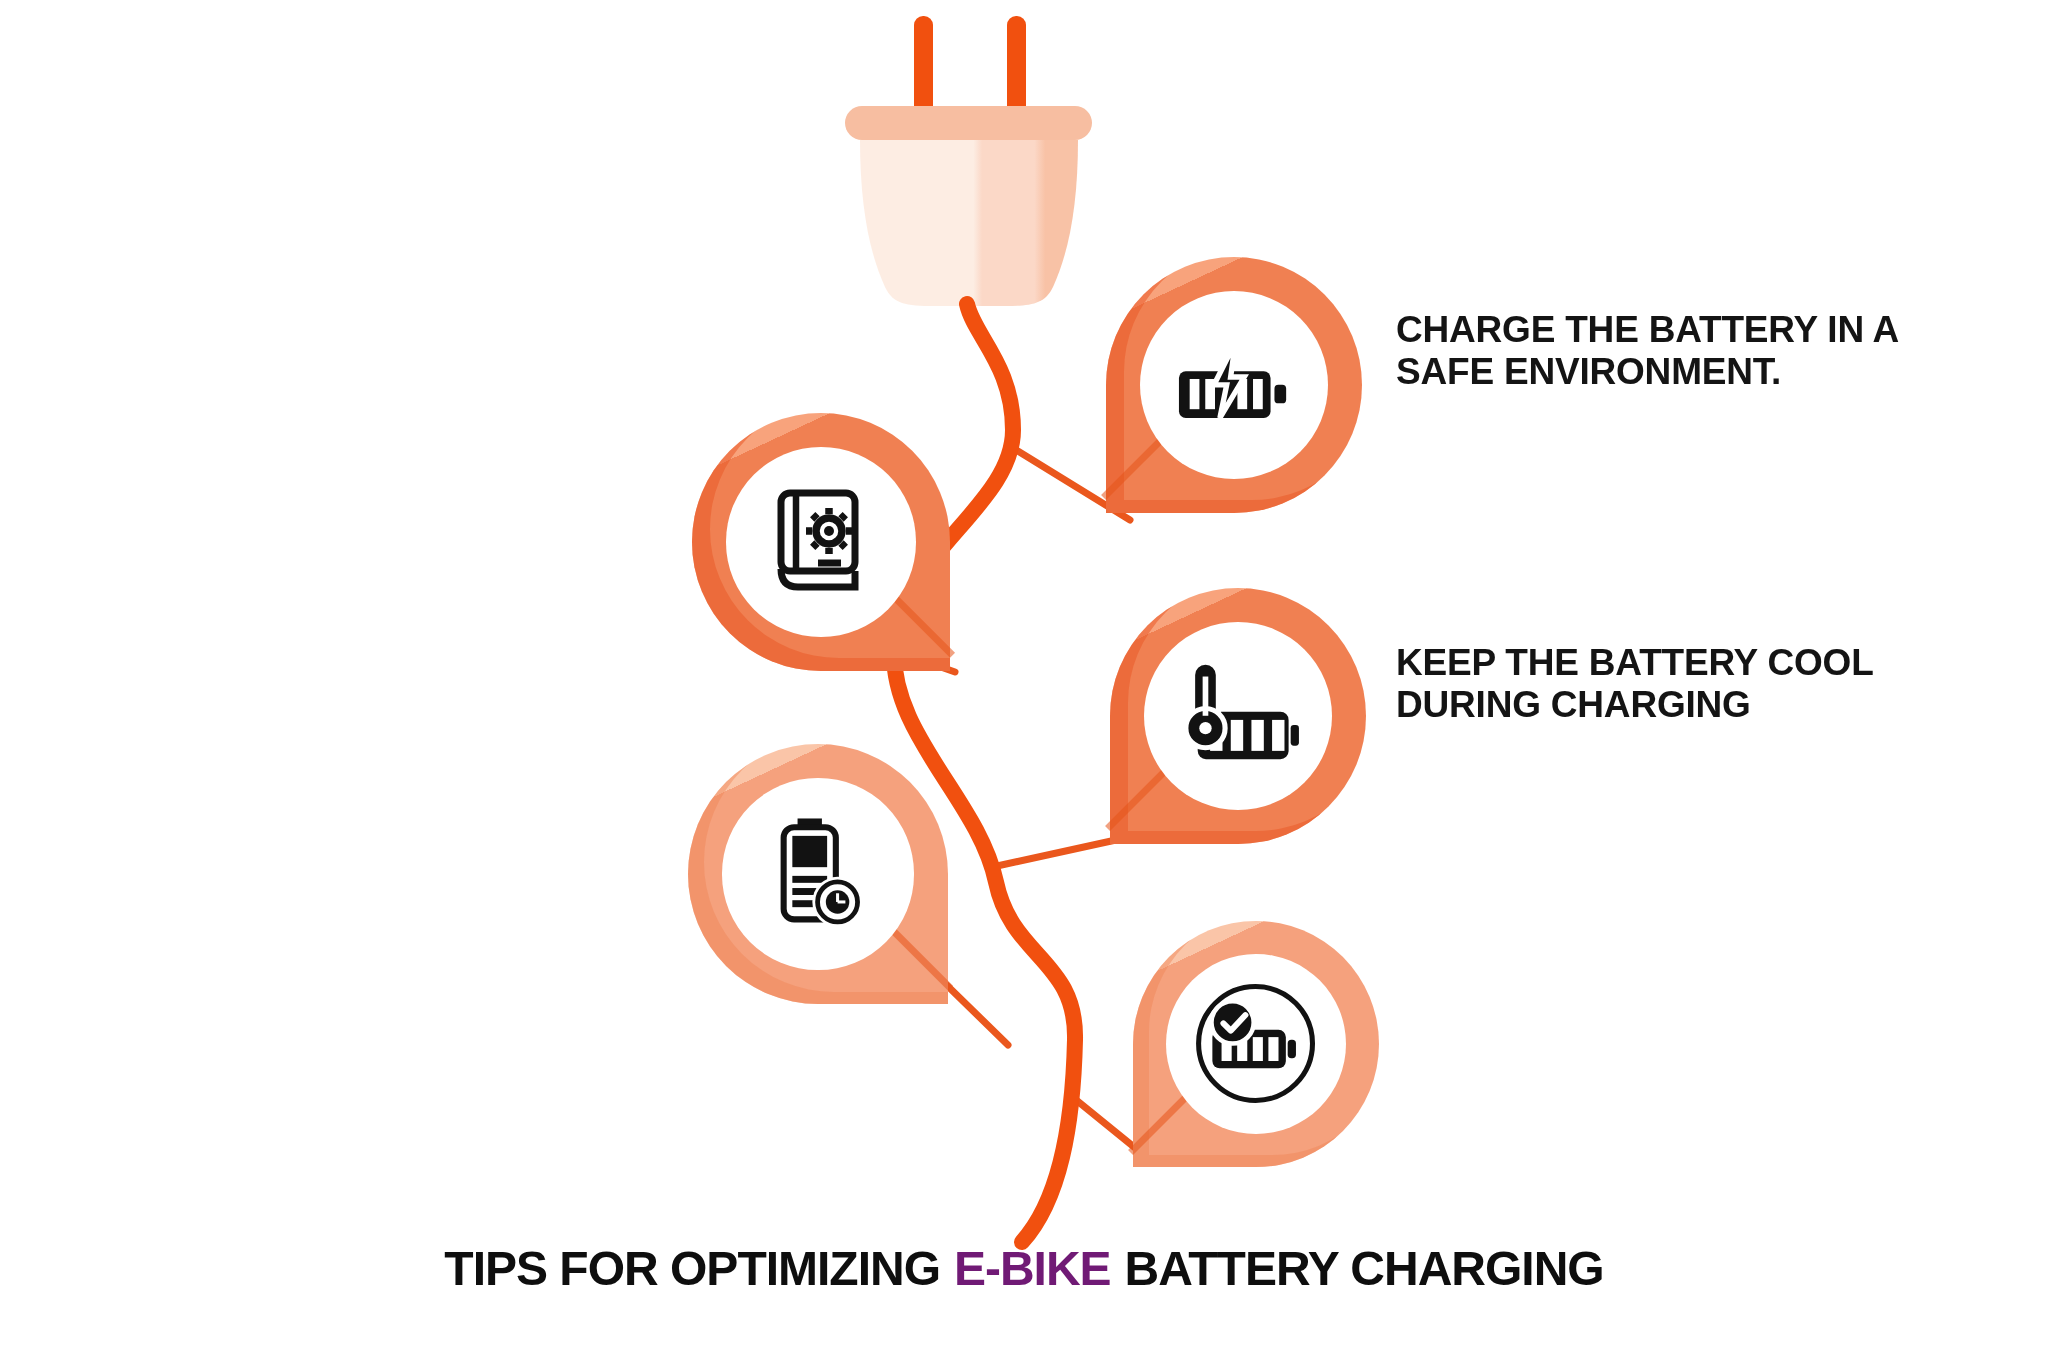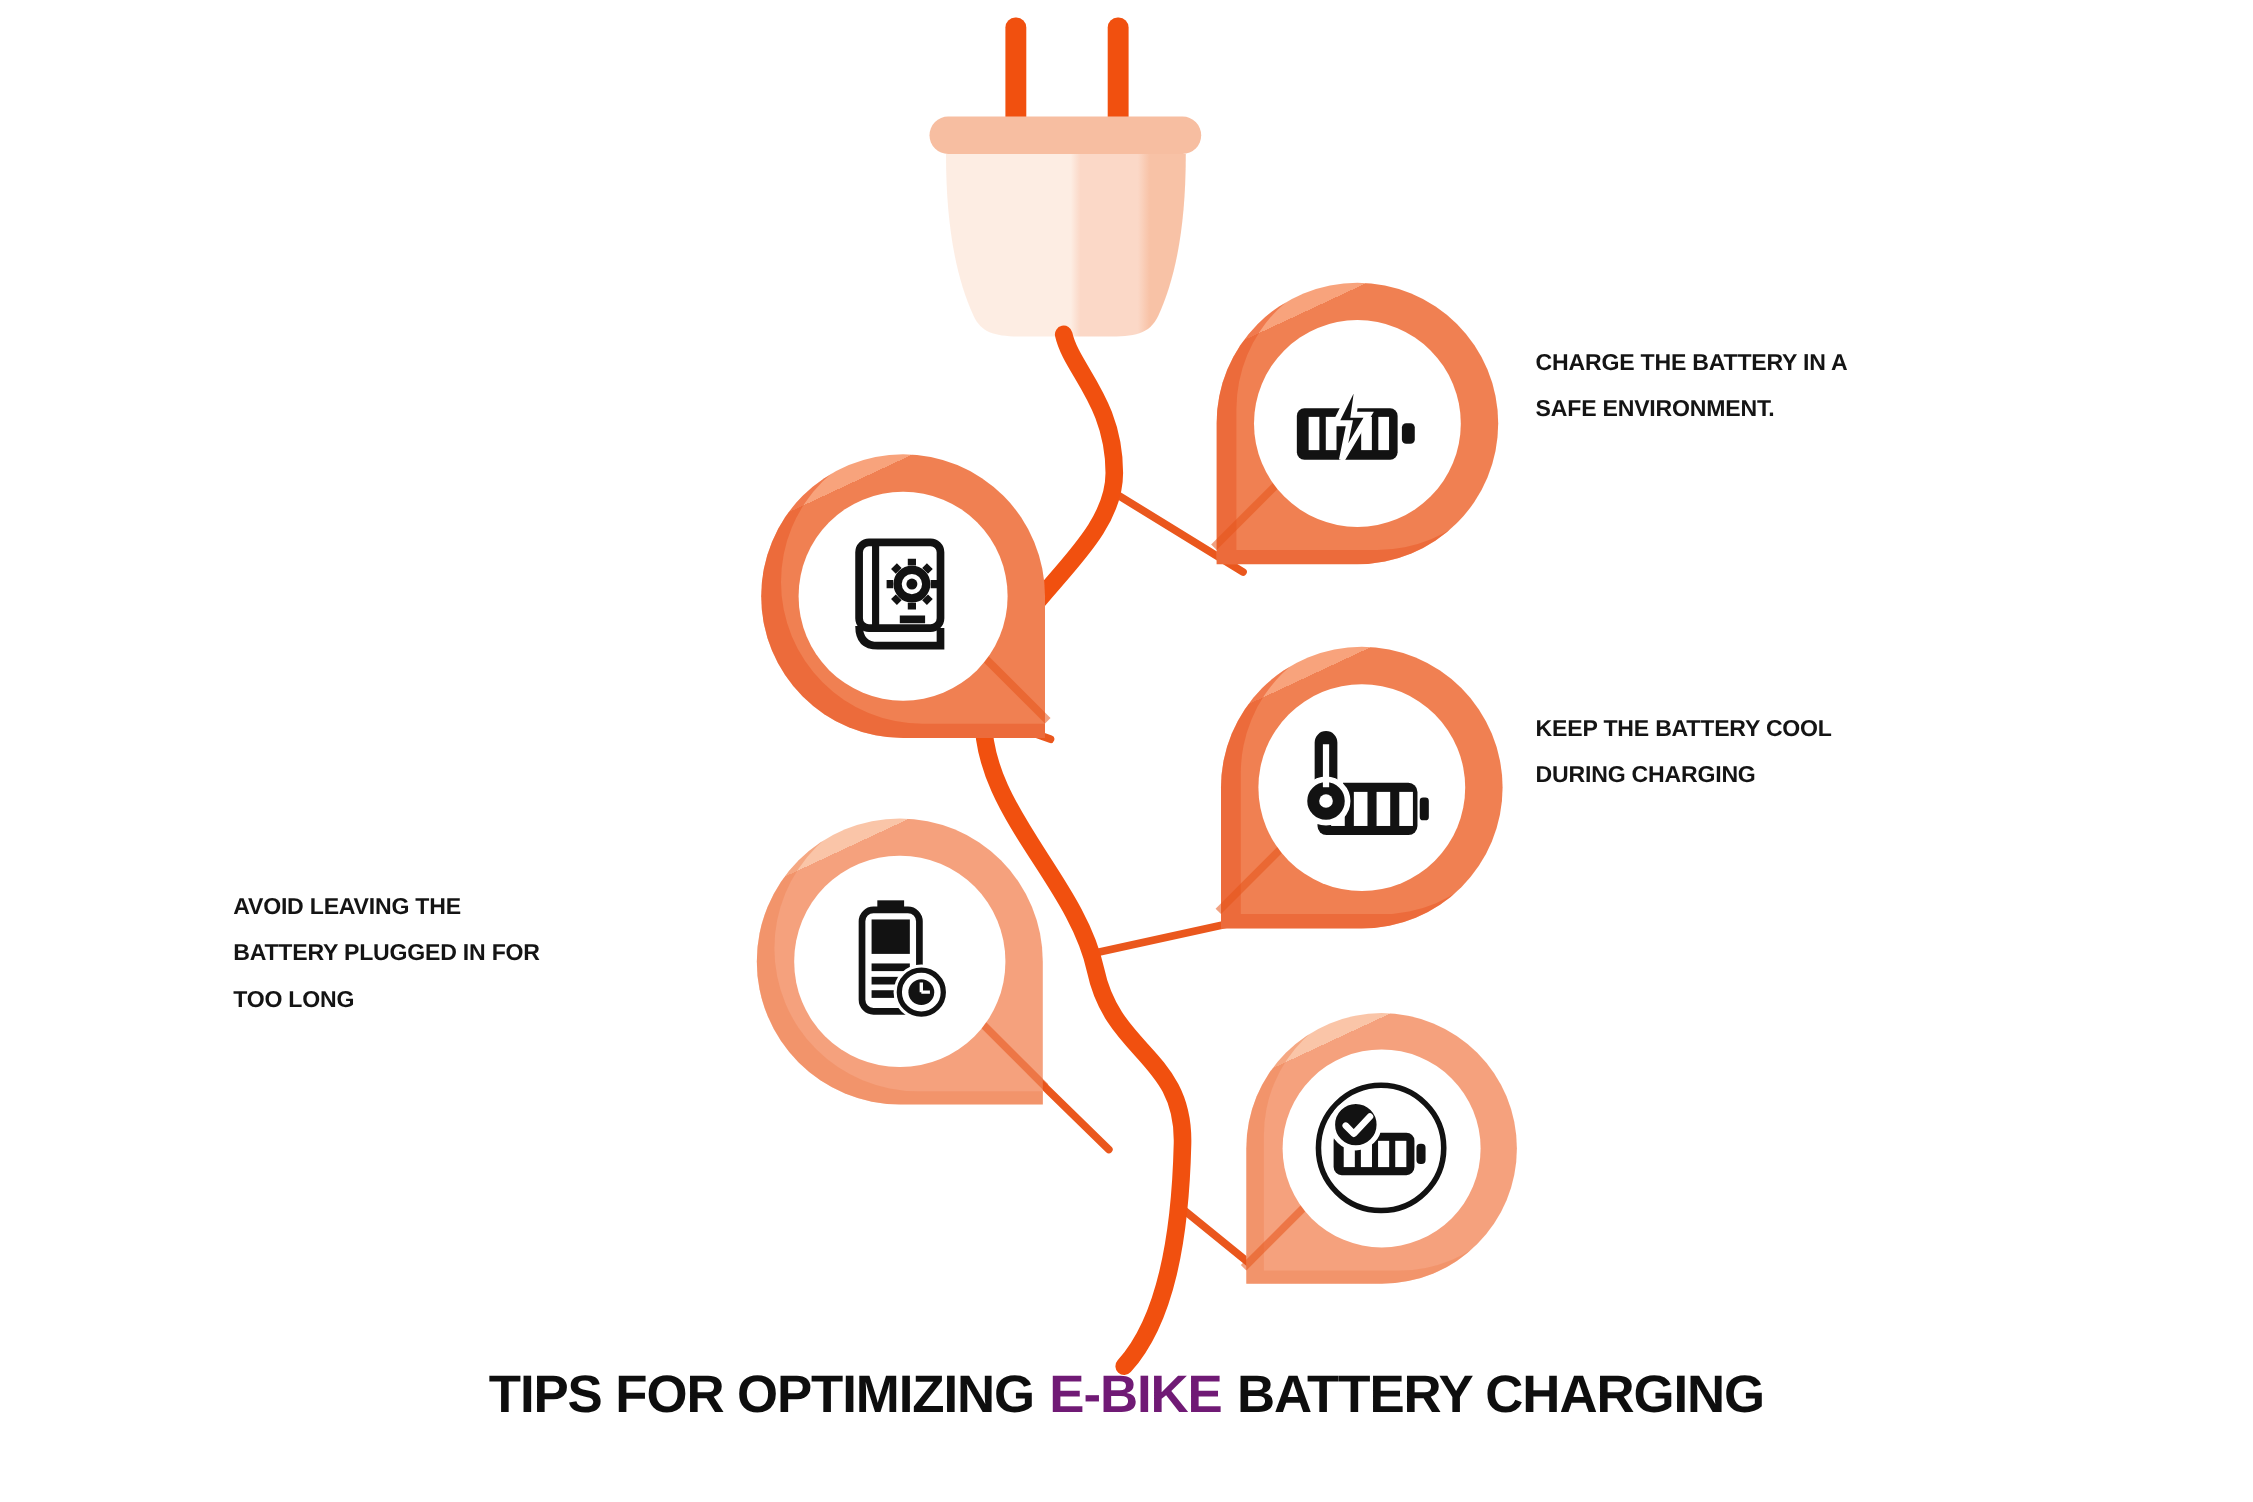--- a/index.html
+++ b/index.html
@@ -31,21 +31,21 @@
   .leaf-inner{
     position:absolute;inset:0;display:flex;align-items:center;justify-content:center;
   }
   .leaf-circle{
     width:73.5%;aspect-ratio:1/1;background:#ffffff;border-radius:50%;
     display:flex;align-items:center;justify-content:center;
   }
 
   
   .tip-label{
-    position:absolute;color:#141414;font-size:21px;line-height:42px;
+    position:absolute;color:#141414;font-size:37px;line-height:42px;
     font-weight:800;letter-spacing:-.2px;white-space:pre-line;
   }
   .title{
     position:absolute;left:0;right:0;top:1241px;
     display:flex;justify-content:center;gap:.29em;
     font-size:48px;font-weight:900;letter-spacing:-1px;color:#0e0e0e;
   }
   .title .hl{color:#701a75;}
 </style>
 </head>
@@ -172,23 +172,20 @@
       </div>
   </div>
 
   <div class="tip-label" style="left:1396px;top:309px;">CHARGE THE BATTERY IN A
 SAFE ENVIRONMENT.</div>
 
 
   <div class="tip-label" style="left:1396px;top:642px;">KEEP THE BATTERY COOL
 DURING CHARGING</div>
 
-  <div class="tip-label" style="left:212px;top:804px;">AVOID LEAVING THE
-BATTERY PLUGGED IN FOR
-TOO LONG</div>
 
 
   <div class="title">
     <span>TIPS FOR OPTIMIZING</span>
     <span class="hl">E-BIKE</span>
     <span>BATTERY CHARGING</span>
   </div>
 
 </div>
 

